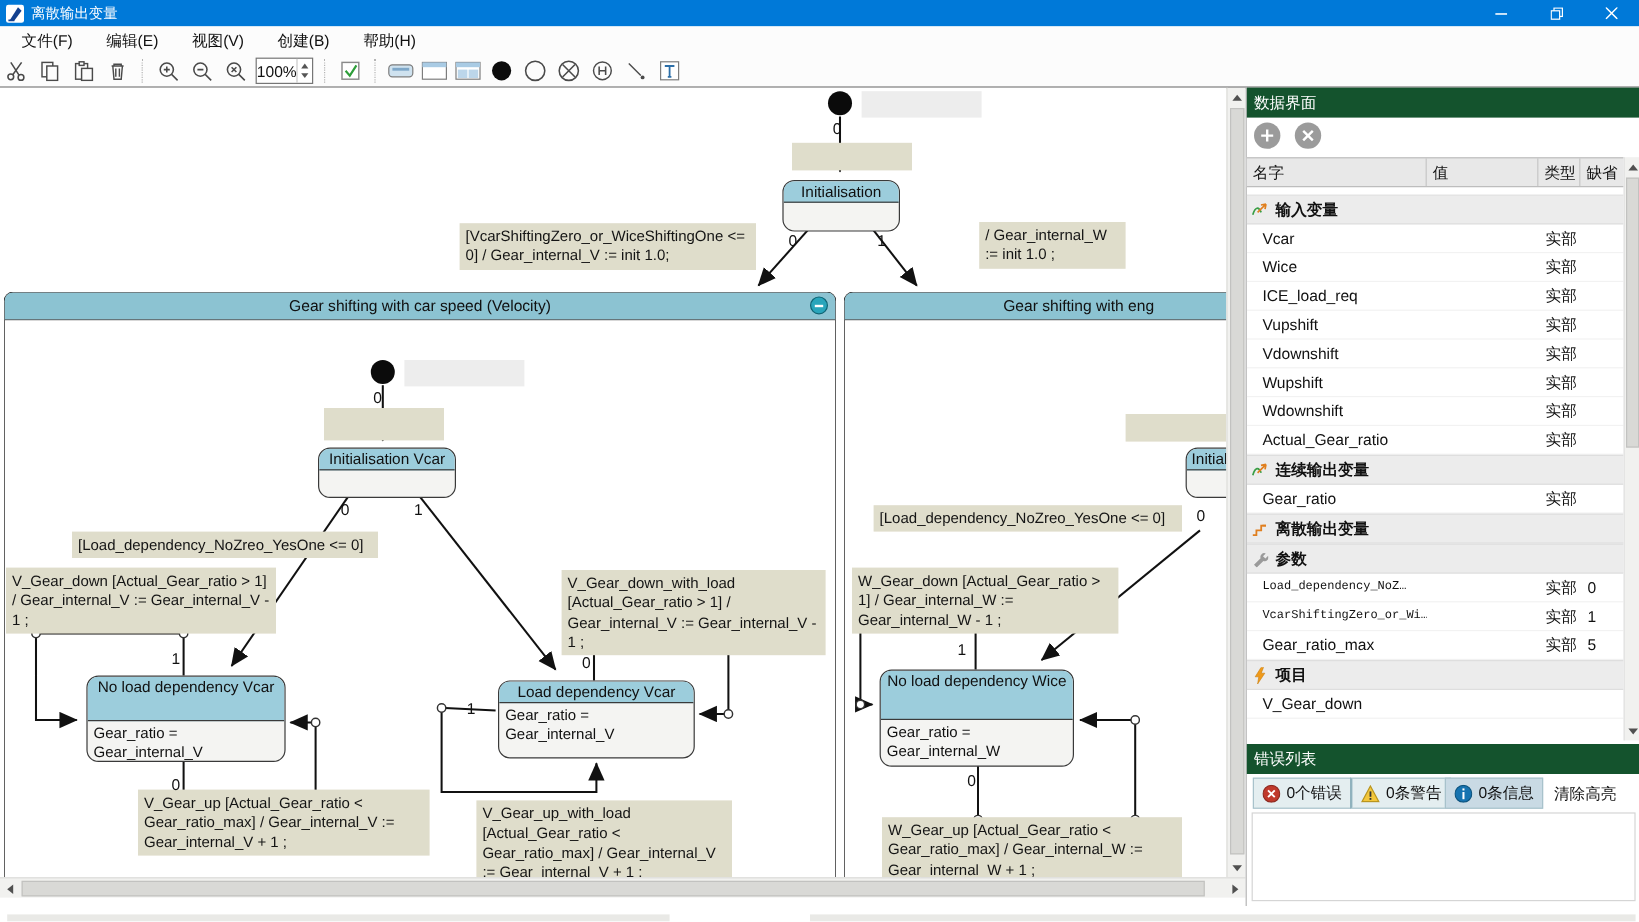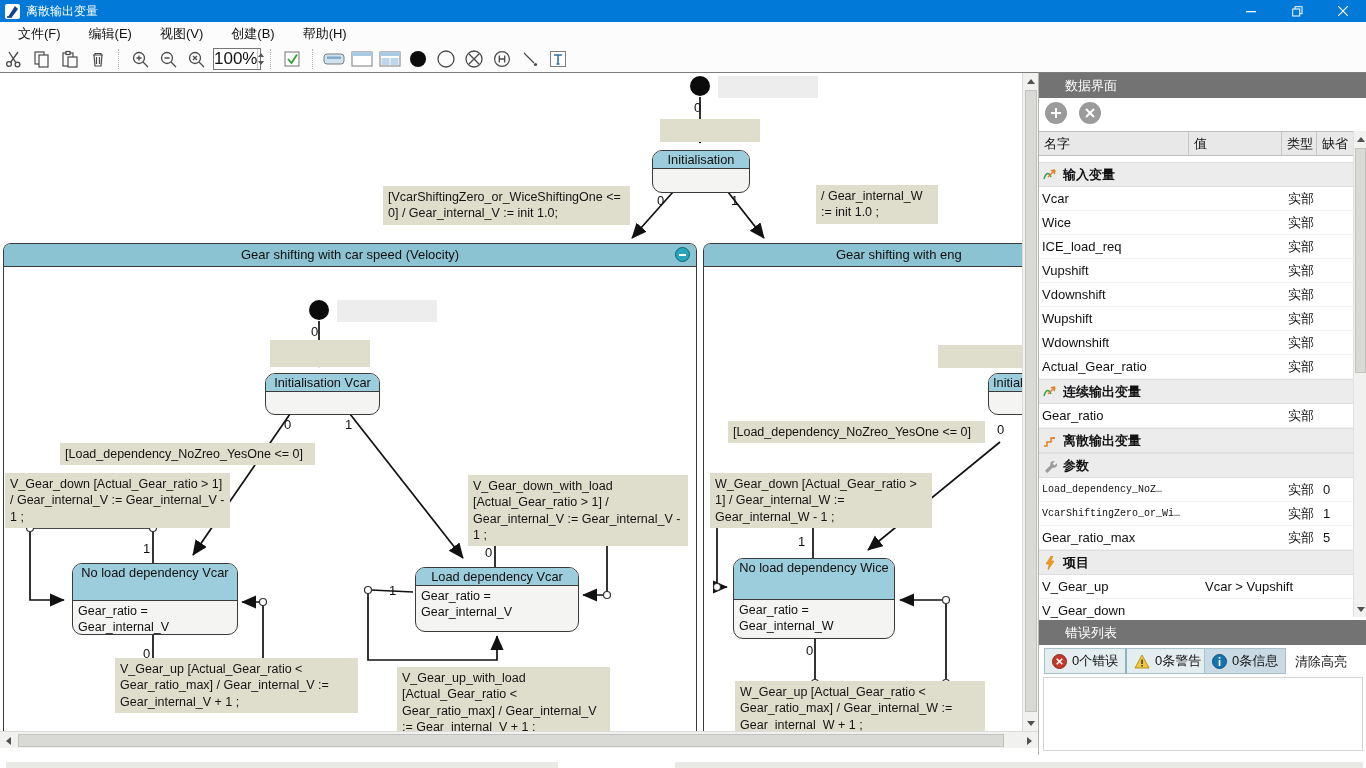--- a/index.html
+++ b/index.html
@@ -17,21 +17,21 @@
   .menubar{position:absolute;left:0;top:22px;width:1366px;height:24px;background:#fcfcfc;
            display:flex;align-items:center;font-size:13px}
   .menu-item{padding:3px 10px;margin-left:8px}
 
   
   .toolbar{position:absolute;left:0;top:46px;width:1366px;height:26px;background:#fcfcfc;
            border-bottom:2px solid #7d7d7d;display:flex;align-items:center}
   .tbtn{width:26px;height:22px;display:flex;align-items:center;justify-content:center;margin:0 1px}
   .tsep{width:1px;height:20px;border-left:1px dotted #b5b5b5;margin:0 6px}
   .spinner{width:46px;height:20px;border:1px solid #767676;background:#fff;display:flex;align-items:center;margin:0 3px}
-  .spinner .val{flex:1;text-align:center;font-size:17px}
+  .spinner .val{flex:1;text-align:center;font-size:13px}
   .spinner .arrows{width:12px;height:100%;border-left:1px solid #c9c9c9;display:flex;flex-direction:column;align-items:center;justify-content:space-evenly}
 
   .tri{width:0;height:0;display:inline-block}
   .tri-up-s{border-left:3px solid transparent;border-right:3px solid transparent;border-bottom:4px solid #555}
   .tri-down-s{border-left:3px solid transparent;border-right:3px solid transparent;border-top:4px solid #555}
   .tri-up{border-left:4px solid transparent;border-right:4px solid transparent;border-bottom:5px solid #505050}
   .tri-down{border-left:4px solid transparent;border-right:4px solid transparent;border-top:5px solid #505050}
   .tri-left{border-top:4px solid transparent;border-bottom:4px solid transparent;border-right:5px solid #505050}
   .tri-right{border-top:4px solid transparent;border-bottom:4px solid transparent;border-left:5px solid #505050}
 
@@ -56,33 +56,33 @@
   .state .sb{font-size:12.5px;padding:2px 5px;line-height:1.3;color:#101010}
 
   
   .vscroll{position:absolute;left:1022px;top:73px;width:16px;height:658px;background:#f1f1ef;border-left:1px solid #dcdcda;box-sizing:border-box}
   .hscroll{position:absolute;left:0;top:731px;width:1038px;height:17px;background:#f1f1ef;border-top:1px solid #dcdcda;box-sizing:border-box}
   .sb-btn{position:absolute;display:flex;align-items:center;justify-content:center}
   .thumb{position:absolute;background:#d9d9d6;border:1px solid #c2c2c0;box-sizing:border-box}
 
   
   .panel{position:absolute;left:1038px;top:73px;width:328px;height:682px;background:#fff;border-left:1px solid #b5b5b5;box-sizing:border-box}
-  .panel-header{position:absolute;left:0;width:328px;height:25px;background:#737373;color:#fff;
-                font-size:13px;line-height:25px;padding-left:26px;box-sizing:border-box}
+  .panel-header{position:absolute;left:0;width:328px;height:25px;background:#14532d;color:#fff;
+                font-size:13px;line-height:25px;padding-left:6px;box-sizing:border-box}
   .round-btn{position:absolute;width:22px;height:22px;border-radius:50%;background:#9b9b9b;display:flex;align-items:center;justify-content:center}
   .thead{position:absolute;left:0;top:58px;width:314px;height:25px;background:#e8e8e8;border-top:1px solid #bdbdbd;
          border-bottom:1px solid #bdbdbd;box-sizing:border-box;display:grid;grid-template-columns:150px 93px 35px 1fr;
          font-size:13px;line-height:23px}
   .thead span{padding-left:5px;border-right:1px solid #c6c6c6;overflow:hidden;white-space:nowrap}
   .tbody{position:absolute;left:0;top:89px;width:314px;height:461px;overflow:hidden}
   .trow{display:grid;grid-template-columns:150px 93px 35px 1fr;height:23px;line-height:23px;font-size:13px;border-bottom:1px solid #f2f2f2}
   .trow.section{display:flex;align-items:center;background:#ececec;border-top:1px solid #dedede;border-bottom:1px solid #dedede;font-weight:bold}
   .trow.section .sicon{margin:0 6px 0 4px;display:flex}
   .tc{overflow:hidden;white-space:nowrap}
-  .tc-name{padding-left:3px}
+  .tc-name{padding-left:13px}
   .tc-value{padding-left:16px}
   .tc-type{padding-left:6px}
   .tc-default{padding-left:6px}
   .mono-name .tc-name{font-family:Liberation Mono, monospace;font-size:10px}
   .tscroll{position:absolute;left:314px;top:58px;width:14px;height:486px;background:#f1f1ef;border-left:1px solid #e0e0e0;box-sizing:border-box}
 
   .err-btn{position:absolute;height:26px;background:#e4eef0;border:1px solid #a8c2cb;display:flex;align-items:center;
            padding:0 7px;font-size:13px;box-sizing:border-box}
   .eicon{display:flex;margin-right:5px}
   .errlist-body{position:absolute;left:4px;top:604px;width:320px;height:74px;background:#fff;border:1px solid #d5d5d5;box-sizing:border-box}
@@ -510,24 +510,20 @@
       </div>
       <div class="trow section">
         <span class="sicon">
           <svg width="14" height="14" viewBox="0 0 14 14">
             <polygon points="8,0 3,8 6,8 5,14 11,5 8,5 10,0" fill="#f09a1a" stroke="#c97d0e" stroke-width="0.5"></polygon>
           </svg>
         </span>
         <span>项目</span>
       </div>
       <div class="trow item">
-        <span class="tc tc-name">V_Gear_up</span>
-        <span class="tc tc-value" style="grid-column: 2 / -1;">Vcar &gt; Vupshift</span>
-      </div>
-      <div class="trow item">
         <span class="tc tc-name">V_Gear_down</span>
         <span class="tc tc-value" style="grid-column: 2 / -1; margin-top: 28px;">Vcar &lt; Vdownshift</span>
       </div>
     </div>
 
   <div class="tscroll">
     <span class="sb-btn" style="left:0;top:0;width:13px;height:16px">
         <i class="tri tri-up"></i>
       </span>
     <span class="thumb" style="left:1px;top:17px;width:11px;height:225px"></span>

